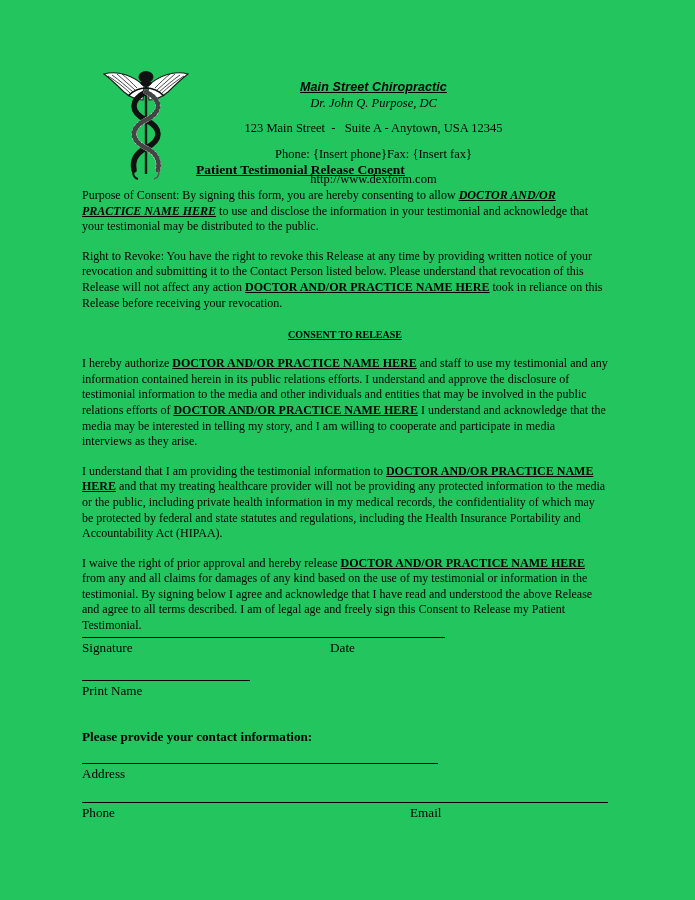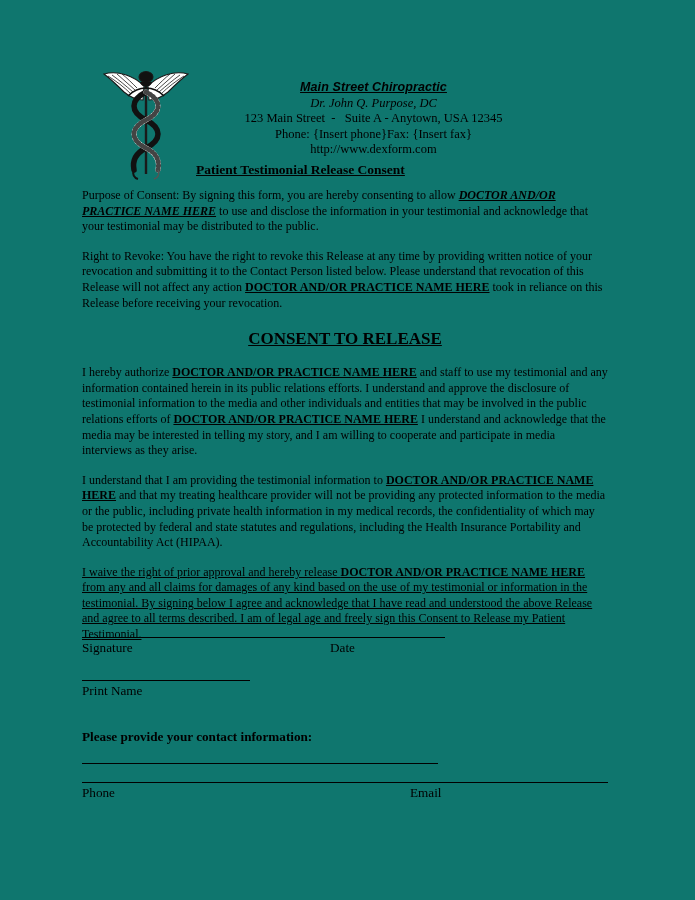--- a/index.html
+++ b/index.html
@@ -13,21 +13,21 @@
     font-family: "Liberation Serif", "DejaVu Serif", serif;
     color: #000000;
     position: relative;
     overflow: hidden;
   }
 
   .page {
     position: relative;
     width: 695px;
     height: 900px;
-    background: #0f766e;
+    background: #22c55e;
   }
 
   
   .header {
     position: absolute;
     left: 0;
     top: 62px;
     width: 695px;
     height: 125px;
   }
@@ -60,21 +60,21 @@
   .lh-doctor {
     font-family: "Liberation Serif", "DejaVu Serif", serif;
     font-style: italic;
     font-size: 12.5px;
     margin-top: 1px;
   }
   .lh-address,
   .lh-phone,
   .lh-url {
     font-size: 12.5px;
-    margin-top: 1px;
+    margin-top: 11px;
     white-space: pre;
   }
 
   .doc-title {
     position: absolute;
     left: 196px;
     top: 100px;
     width: 355px;
     text-align: left;
     font-size: 13.5px;
@@ -89,35 +89,35 @@
     top: 188px;
     width: 526px;
   }
 
   p.para {
     margin: 0 0 14px 0;
     font-size: 12px;
     line-height: 1.30;
     text-align: left;
   }
-  p.para.tight { margin-bottom: 0; text-decoration: underline; }
+  p.para.tight { margin-bottom: 0; }
 
   .ph {           
     font-weight: bold;
     text-decoration: underline;
   }
   .ph-i {         
     font-weight: bold;
     font-style: italic;
     text-decoration: underline;
   }
 
   .section-head {
     text-align: center;
-    font-size: 17px;
+    font-size: 10px;
     font-weight: bold;
     margin: 18px 0 16px 0;
   }
   .section-head span { text-decoration: underline; }
 
   
   .sign-block {
     position: absolute;
     left: 82px;
     top: 637px;
@@ -240,20 +240,23 @@
     <div class="rule w-print"></div>
     <div class="lbl-row">
       <span class="l-left">Print Name</span>
     </div>
 
     <div class="gap-b"></div>
 
     <div class="contact-head">Please provide your contact information:</div>
 
     <div class="rule w-addr"></div>
+    <div class="lbl-row">
+      <span class="l-left">Address</span>
+    </div>
 
     <div class="gap-c"></div>
 
     <div class="rule w-full"></div>
     <div class="lbl-row">
       <span class="l-left">Phone</span>
       <span class="l-email">Email</span>
     </div>
   </div>
 

